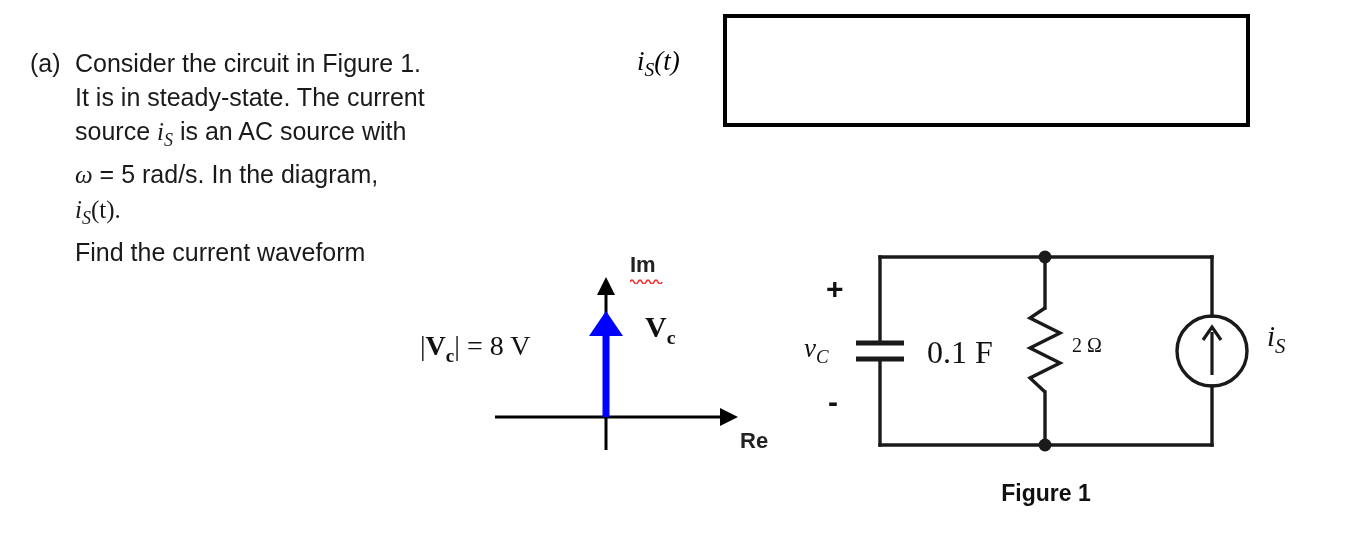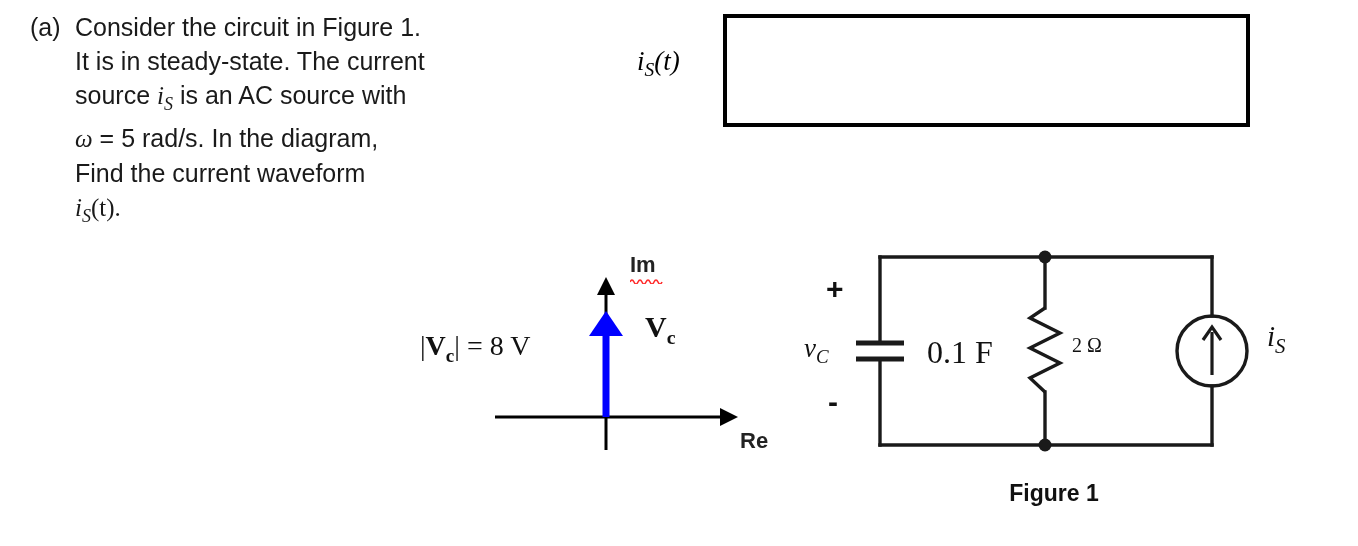--- a/index.html
+++ b/index.html
@@ -25,20 +25,21 @@
   }
   .q-line {
     display: block;
     font-size: 25px;
     line-height: 34px;
     white-space: nowrap;
     color: #1a1a1a;
   }
   .q-line.first {
     text-indent: 0;
+    margin-top: 36px;
   }
   .q-line .marker {
     display: inline-block;
     width: 45px;
   }
   .q-line.indent {
     padding-left: 45px;
   }
   .mi {
     font-family: "Liberation Serif", serif;
@@ -207,21 +208,21 @@
     top: 80px;
     font-size: 29px;
     font-family: "Liberation Serif", serif;
     font-style: italic;
   }
   #isrc-label sub {
     font-size: 0.72em;
   }
   #figure-caption {
     position: absolute;
-    left: 164px;
+    left: 156px;
     top: 240px;
     width: 200px;
     text-align: center;
     font-size: 23px;
     font-weight: bold;
     color: #111111;
   }
 </style>
 </head>
 <body>
@@ -230,23 +231,23 @@
 
   <span class="q-line first"><span class="marker">(a)</span><span>Consider the circuit in Figure 1.</span></span>
 
   <span class="q-line indent"><span>It is in steady-state. The current</span></span>
 
   <span class="q-line indent"><span>source </span><span class="mi"><span>i</span><sub>S</sub></span><span> is an AC source with</span></span>
 
   <span class="q-line indent"><span class="mi">ω</span><span> = 5 rad/s.  In the diagram,</span></span>
 
 
+  <span class="q-line indent"><span class="mi"><span>i</span><sub>S</sub></span><span class="mo">(t).</span></span>
+
   <span class="q-line indent"><span>Find the current waveform</span></span>
-
-  <span class="q-line indent"><span class="mi"><span>i</span><sub>S</sub></span><span class="mo">(t).</span></span>
 
 </div>
 
 <div id="answer-area">
   <div id="answer-label">
     <span class="mi"><span>i</span><sub>S</sub></span><span class="mo">(t)</span>
   </div>
   <div id="answer-box"></div>
 </div>
 

